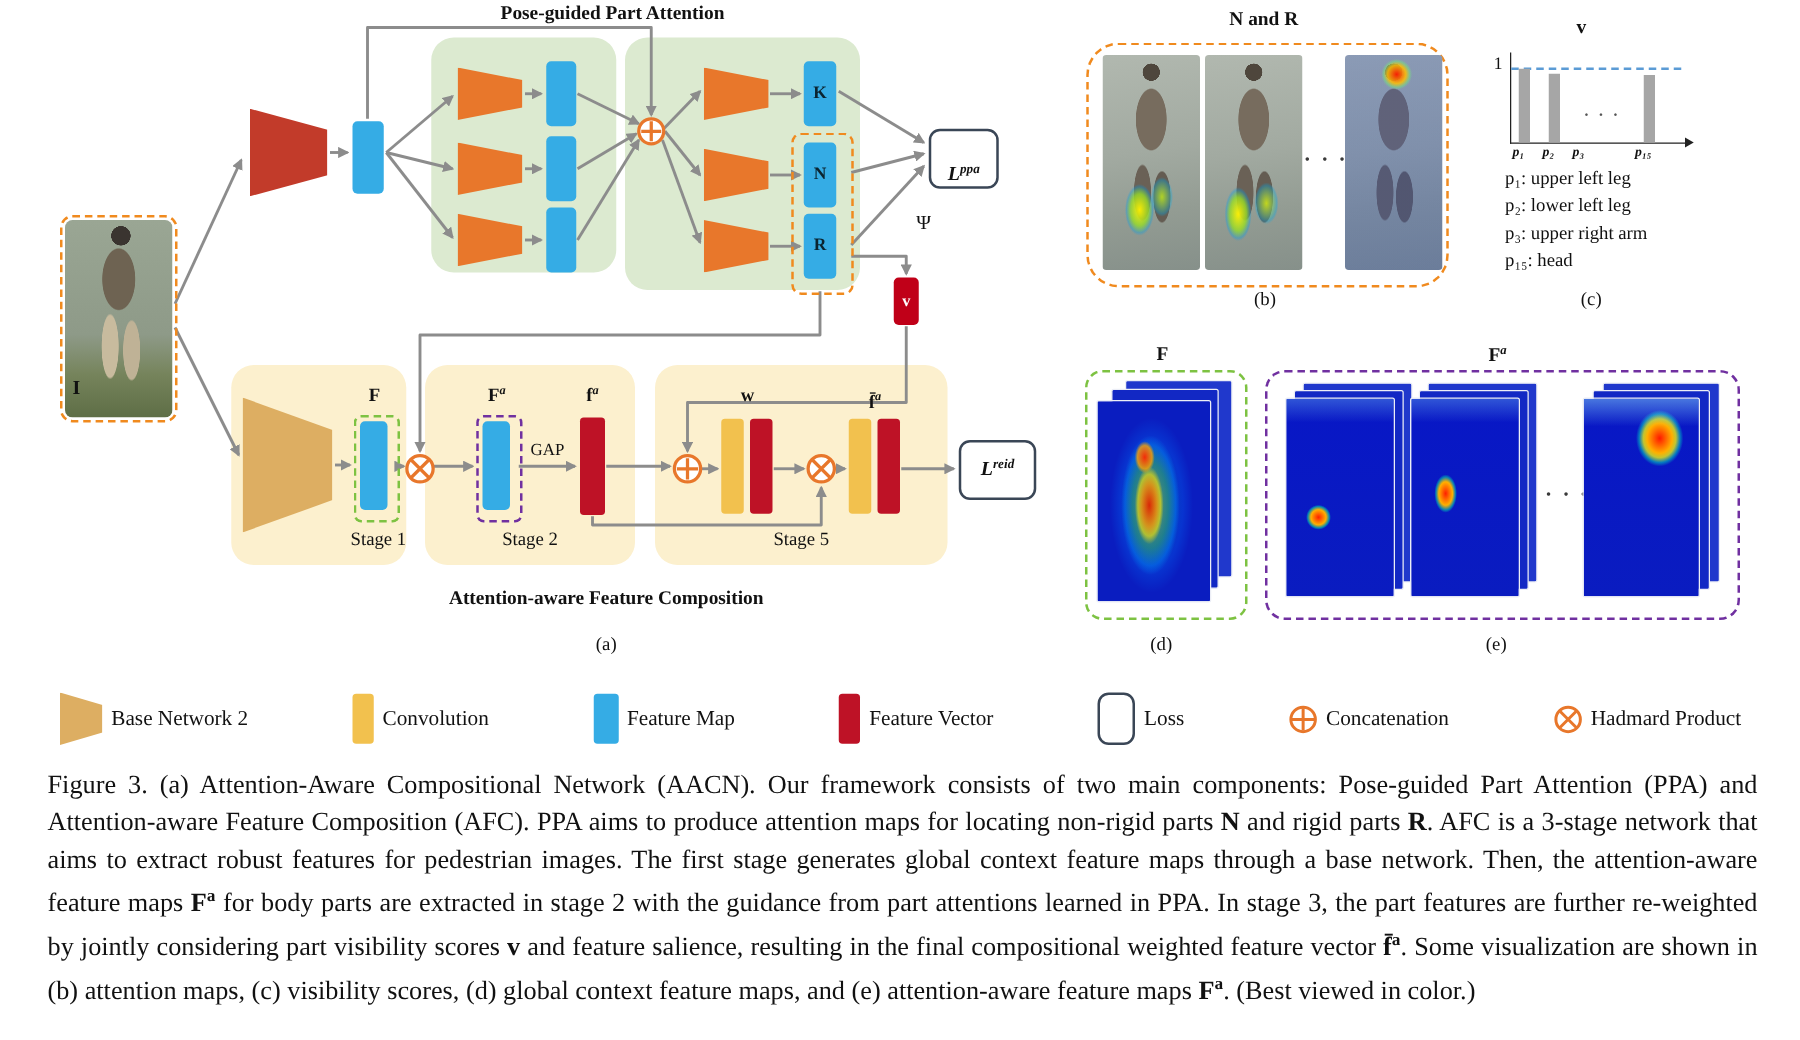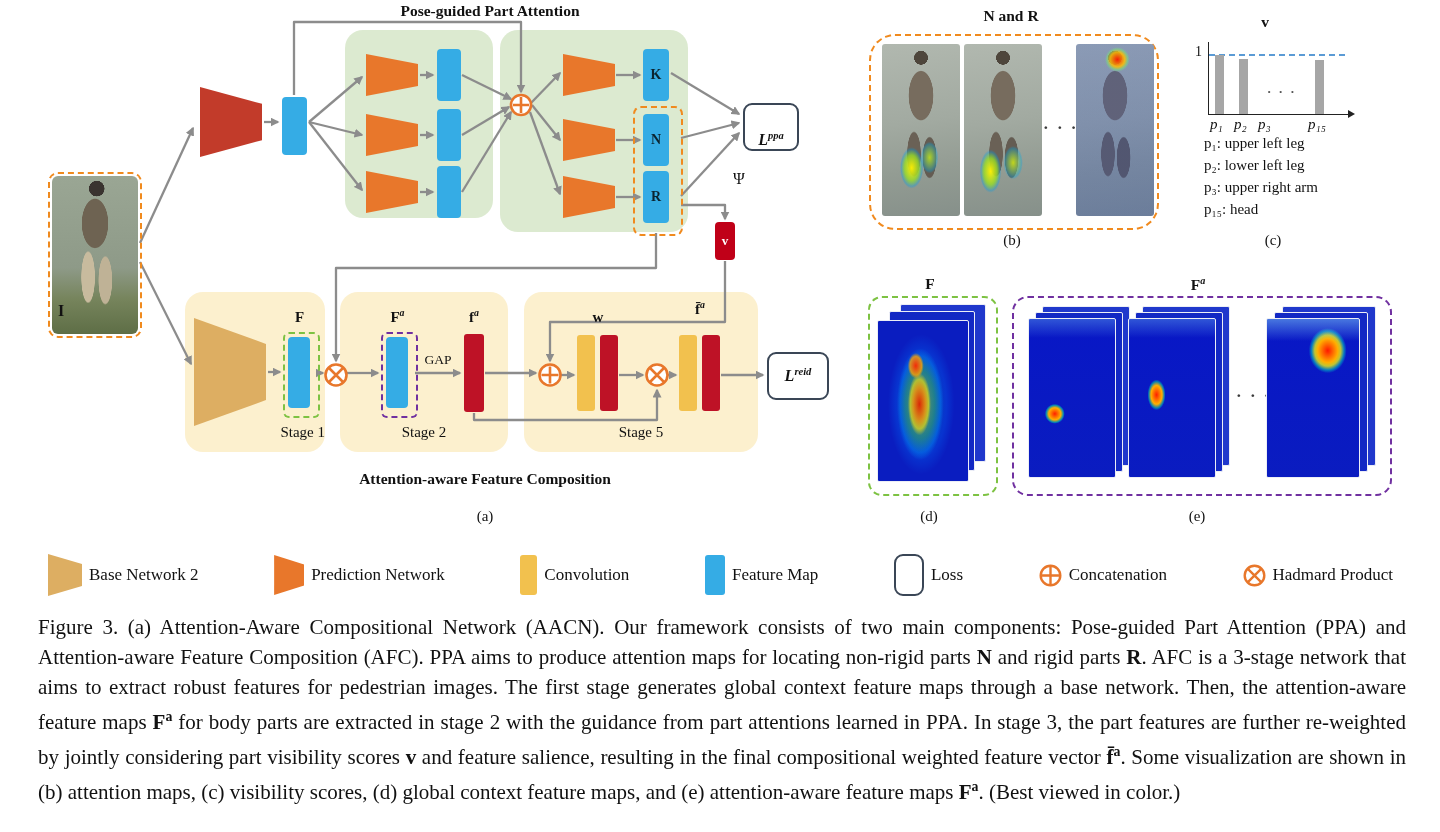--- a/index.html
+++ b/index.html
@@ -111,21 +111,21 @@
     background:
       linear-gradient(rgba(150,235,255,.45), transparent 14%),
       radial-gradient(ellipse 21px 25px at 66% 20%, #ff1800, #ffb000 48%, rgba(255,255,0,.75) 62%, rgba(0,220,190,.5) 78%, transparent 90%),
       linear-gradient(#0817c6, #0a1cc0);
   }
 
   
   #vchart { border-left:1.6px solid #222; border-bottom:1.6px solid #222; }
   #vchart .refline { position:absolute; left:0; top:12px; width:136px; border-top:2px dashed #5b9bd5; }
   .bar { position:absolute; bottom:0; width:9px; background:#a6a6a6; }
-  .xtick { position:absolute; font-style:italic; font-size:15px; }
+  .xtick { position:absolute; font-style:italic; font-size:11px;font-weight:bold; }
   .clegend { font-size:15px; line-height:22px; }
 
   
   #legend-row { display:flex; align-items:center; justify-content:space-between; }
   .lg-item { display:flex; align-items:center; gap:7px; }
   .lg-label { font-size:17px; white-space:nowrap; }
 
   
   #caption { text-align:justify; font-size:21px; line-height:30px; }
 
@@ -264,21 +264,21 @@
     <div class="abs small-lab ctr ml" style="left:375px;top:307px;width:45px;"><span>F</span><sup>a</sup></div>
     <div class="abs ctr" style="left:416px;top:352px;width:44px;font-size:13.5px;">GAP</div>
     <div class="abs fvec" style="left:464px;top:334px;width:20px;height:78px;"></div>
     <div class="abs small-lab ctr ml" style="left:452px;top:307px;width:44px;"><span>f</span><sup>a</sup></div>
 
     <div class="abs conv" style="left:577px;top:335px;width:18px;height:76px;"></div>
     <div class="abs fvec" style="left:600px;top:335px;width:18px;height:76px;"></div>
     <div class="abs small-lab ctr" style="left:584px;top:309px;width:28px;">w</div>
     <div class="abs conv" style="left:679px;top:335px;width:18px;height:76px;"></div>
     <div class="abs fvec" style="left:702px;top:335px;width:18px;height:76px;"></div>
-    <div class="abs small-lab ctr ml" style="left:680px;top:299px;width:40px;"><span>f̄</span><sup>a</sup></div>
+    <div class="abs small-lab ctr ml" style="left:680px;top:312px;width:40px;"><span>f̄</span><sup>a</sup></div>
 
     <div class="abs lossbox" style="left:767px;top:352px;width:58px;height:44px;">
       <span class="loss-text"><span>L</span><sup>reid</sup></span>
     </div>
 
     <div class="abs stage-lab ctr" style="left:185px;top:424px;width:140px;text-align:right;">Stage 1</div>
     <div class="abs stage-lab ctr" style="left:340px;top:424px;width:168px;">Stage 2</div>
     <div class="abs stage-lab ctr" style="left:524px;top:424px;width:234px;">Stage 5</div>
   </div>
 
@@ -353,30 +353,30 @@
     </div>
     <div class="abs cap-lab ctr" style="left:1167px;top:508px;width:60px;">(e)</div>
   </div>
 
   <div id="legend-row" class="abs" style="left:48px;top:552px;width:1345px;height:46px;">
     <div class="lg-item">
       <div class="trap" style="width:34px;height:42px;background:#DDAE62;"></div>
       <span class="lg-label">Base Network 2</span>
     </div>
     <div class="lg-item">
-      <div class="trap" style="width:30px;height:40px;background:#E8772B;"></div>
-      <span class="lg-label">Prediction Network</span>
-    </div>
-    <div class="lg-item">
       <div style="width:17px;height:40px;background:#F2C14E;border-radius:3px;"></div>
       <span class="lg-label">Convolution</span>
     </div>
     <div class="lg-item">
       <div style="width:20px;height:40px;background:#35ACE5;border-radius:3px;"></div>
       <span class="lg-label">Feature Map</span>
+    </div>
+    <div class="lg-item">
+      <div style="width:17px;height:40px;background:#BE1226;border-radius:3px;"></div>
+      <span class="lg-label">Feature Vector</span>
     </div>
     <div class="lg-item">
       <div class="lossbox" style="width:26px;height:38px;"></div>
       <span class="lg-label">Loss</span>
     </div>
     <div class="lg-item">
       <svg width="23" height="23" viewBox="0 0 23 23">
         <circle cx="11.5" cy="11.5" r="9.8" fill="#fff" stroke="#E8772B" stroke-width="2.4"></circle>
         <path d="M2.6,11.5 H20.4 M11.5,2.6 V20.4" stroke="#E8772B" stroke-width="2.4"></path>
       </svg>

